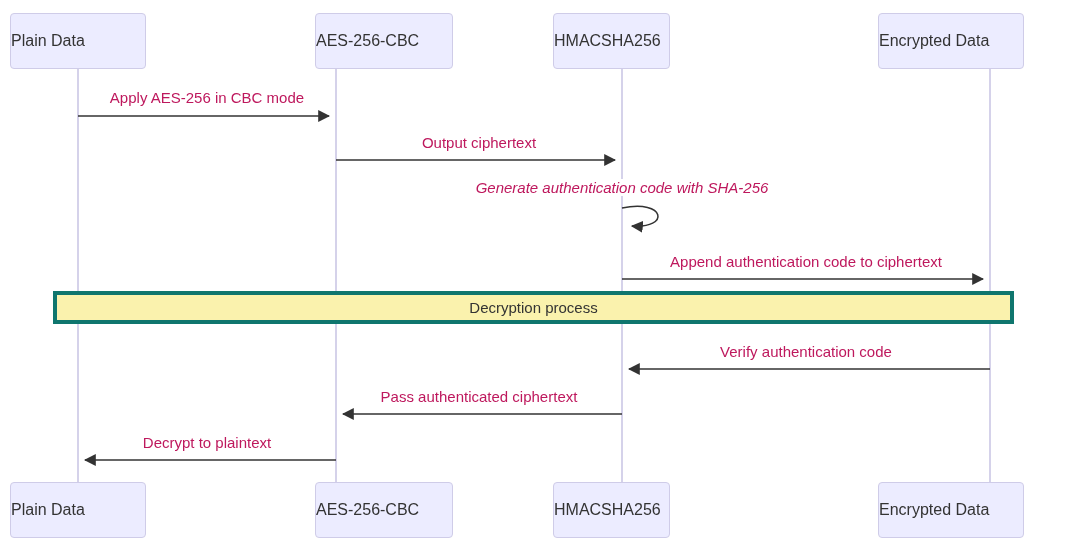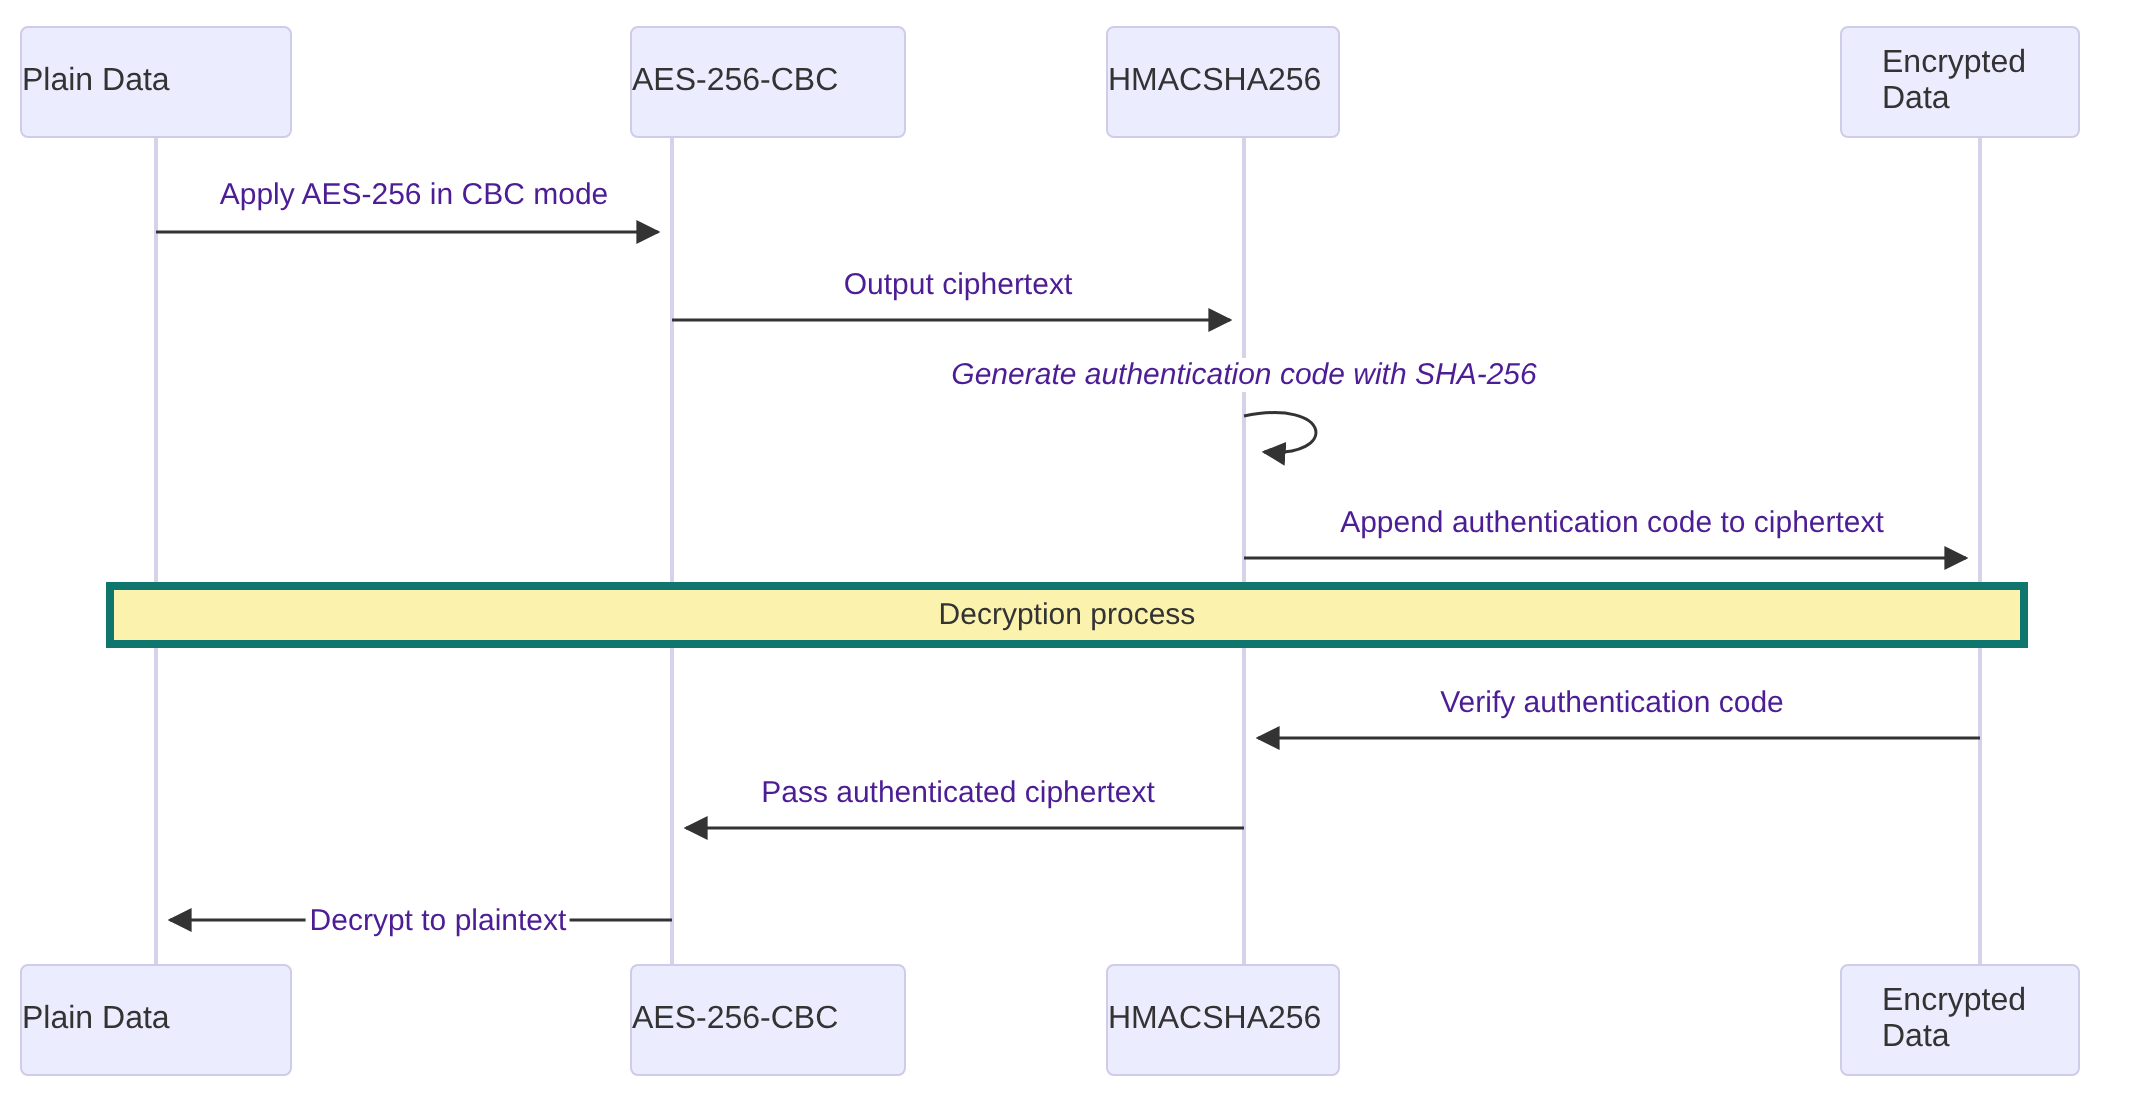--- a/index.html
+++ b/index.html
@@ -22,21 +22,21 @@
     align-items: center;
     font-size: 16px;
     color: #333333;
     box-sizing: border-box;
   }
   .actor-top    { top: 13px; }
   .actor-bottom { top: 482px; }
   .actor-0 { left: 10px;  width: 136px; }
   .actor-1 { left: 267px; width: 138px; margin-left: 48px; }
   .actor-2 { left: 553px; width: 117px; }
-  .actor-3 { left: 920px; width: 120px; padding-left: 20px; }
+  .actor-3 { left: 878px; width: 146px; }
   .lifeline {
     position: absolute;
     top: 69px;
     height: 413px;
     width: 2px;
     background: #D5D2EA;
   }
   .lifeline-0 { left: 77px; }
   .lifeline-1 { left: 335px; }
   .lifeline-2 { left: 621px; }
@@ -44,21 +44,21 @@
   .arrows {
     position: absolute;
     left: 0; top: 0;
     pointer-events: none;
   }
   .msg-label {
     position: absolute;
     transform: translateX(-50%);
     white-space: nowrap;
     font-size: 15px;
-    color: #4c1d95;
+    color: #be185d;
     background: #ffffff;
     padding: 0 2px;
   }
   .band {
     position: absolute;
     left: 53px;
     top: 291px;
     width: 961px;
     height: 33px;
     background: #FAF2AD;
@@ -95,21 +95,21 @@
     <path d="M 622 414 H 343" stroke="#333333" stroke-width="1.5" fill="none" marker-end="url(#arrow)"></path>
     <path d="M 336 460 H 85" stroke="#333333" stroke-width="1.5" fill="none" marker-end="url(#arrow)"></path>
   </svg>
 
   <div class="msg-label" style="left:207px; top:89px;">Apply AES-256 in CBC mode</div>
   <div class="msg-label" style="left:479px; top:134px;">Output ciphertext</div>
   <div class="msg-label" style="left:622px; top:179px;font-style:italic;">Generate authentication code with SHA-256</div>
   <div class="msg-label" style="left:806px; top:253px;">Append authentication code to ciphertext</div>
   <div class="msg-label" style="left:479px; top:388px;">Pass authenticated ciphertext</div>
   <div class="msg-label" style="left:806px; top:343px;">Verify authentication code</div>
-  <div class="msg-label" style="left:207px; top:452px;margin-left:12px;">Decrypt to plaintext</div>
+  <div class="msg-label" style="left:207px; top:434px;">Decrypt to plaintext</div>
 
   <div class="band">
     <span>Decryption process</span>
   </div>
 
   <div class="actor actor-top actor-0">
       <span>Plain Data</span>
     </div>
   <div class="actor actor-top actor-1">
       <span>AES-256-CBC</span>

